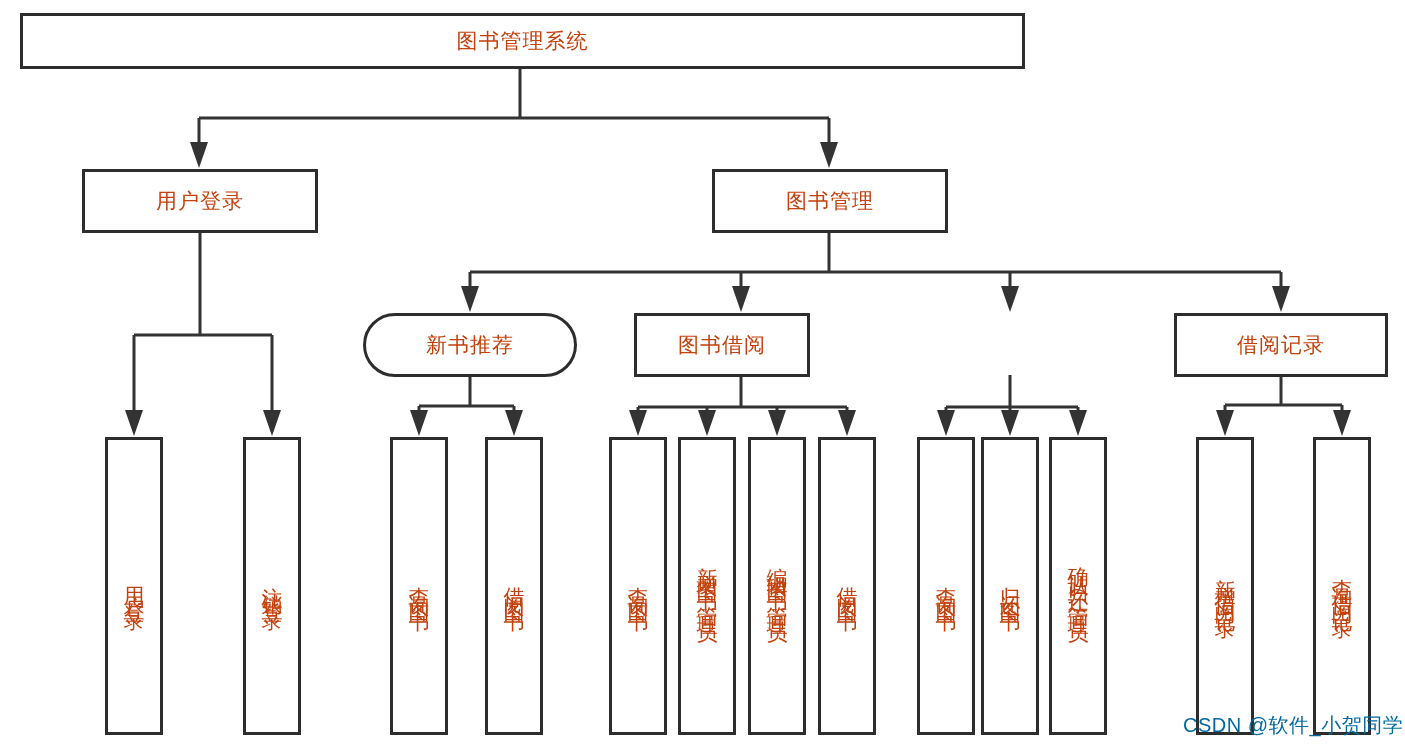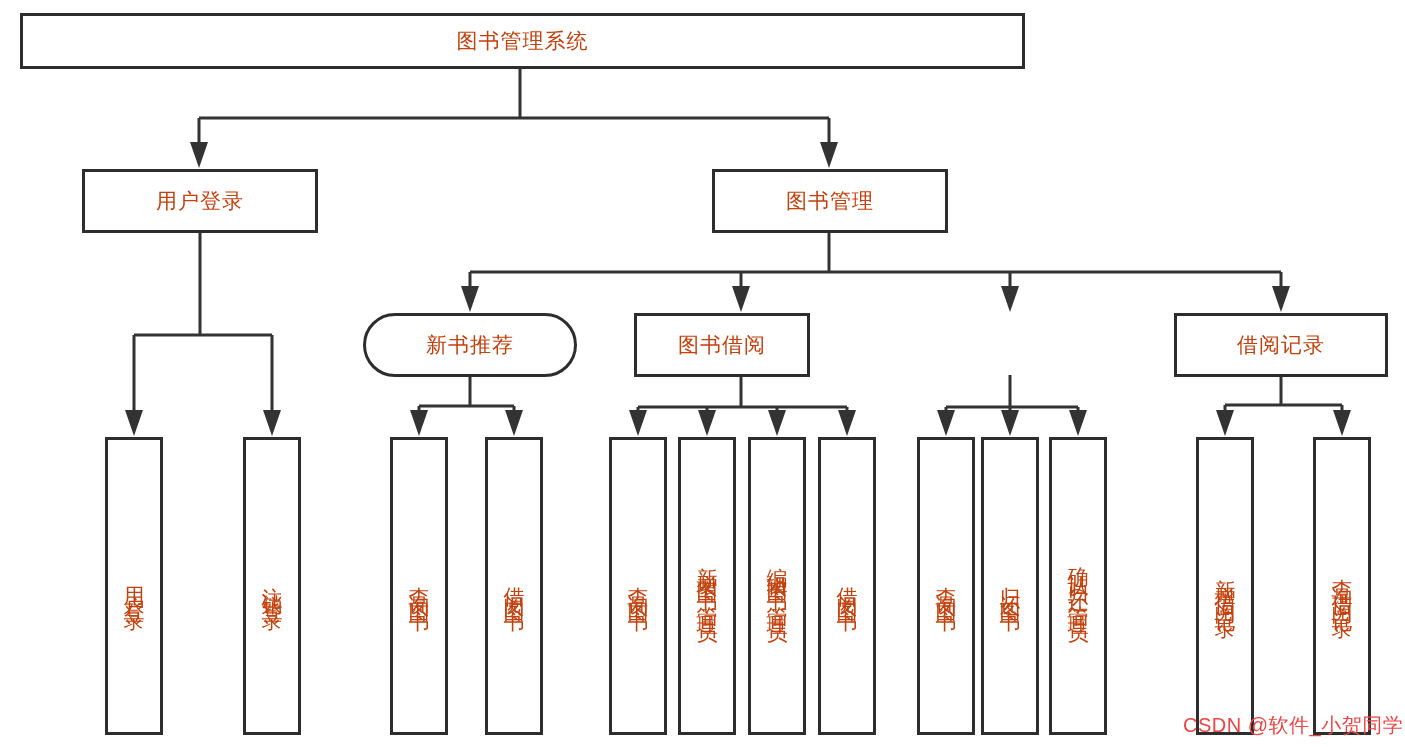--- a/index.html
+++ b/index.html
@@ -36,21 +36,21 @@
     writing-mode: vertical-rl;
     text-orientation: mixed;
     letter-spacing: 8px;
     font-size: 21px;
   }
   .watermark {
     position: absolute;
     left: 1183px;
     top: 712px;
     font-size: 20px;
-    color: #ef4444;
+    color: #0369a1;
     letter-spacing: 0.5px;
     z-index: 5;
     white-space: nowrap;
   }
 </style>
 </head>
 <body>
 
 <div class="canvas">
 

